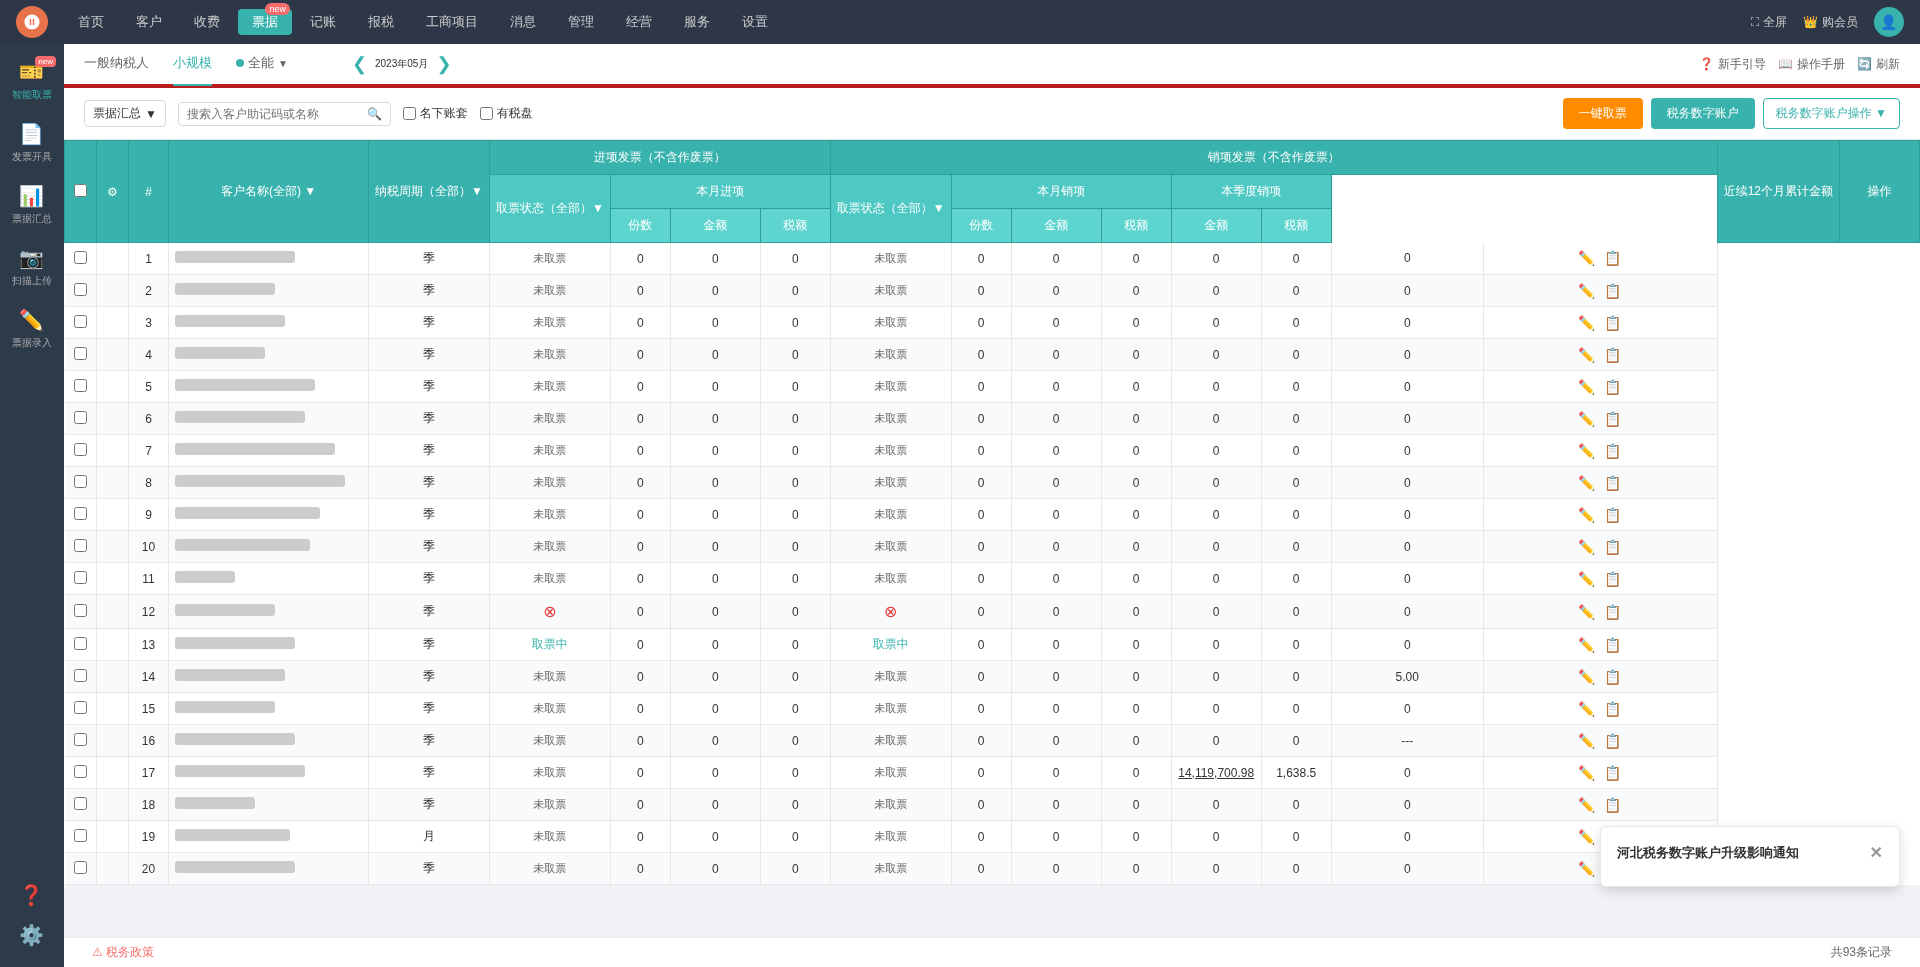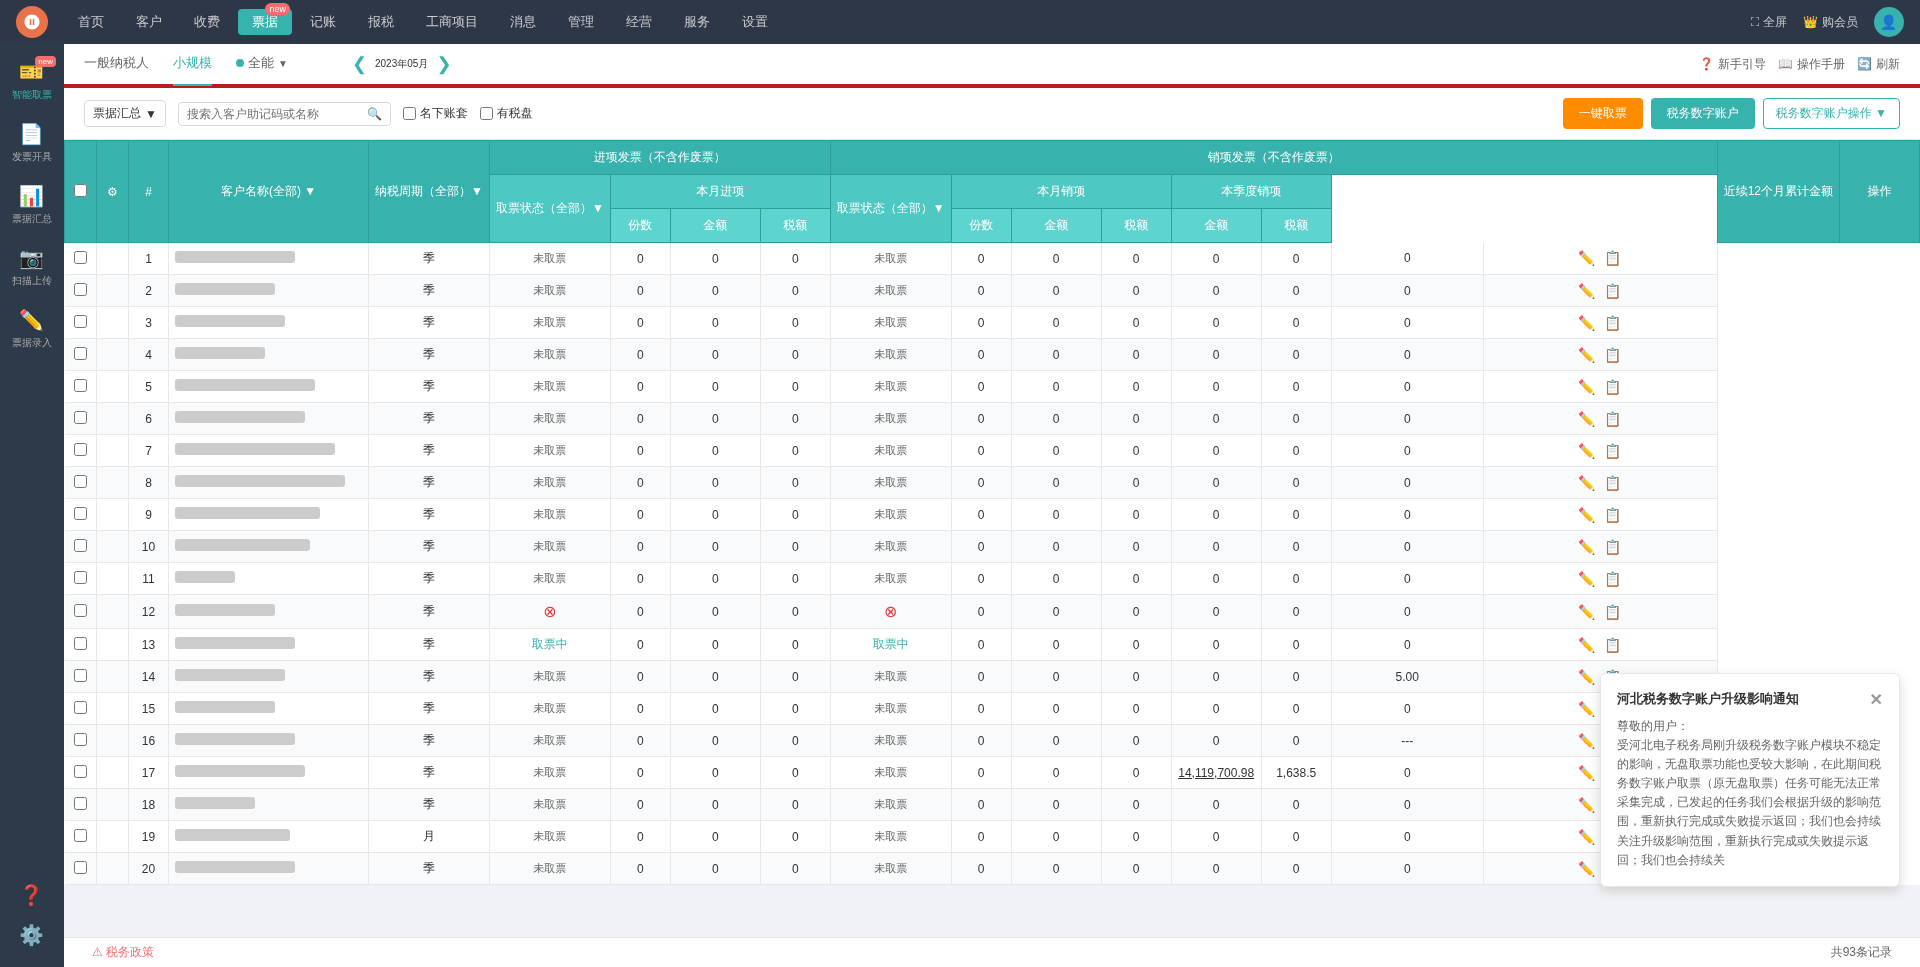--- a/index.html
+++ b/index.html
@@ -735,17 +735,13 @@
       <span style="margin-left:auto;color:#666;">共93条记录</span>
     </div>
   </div>
 </div>
 
 <div class="notification-popup">
   <div class="notification-header">
     <span>河北税务数字账户升级影响通知</span>
     <span class="notification-close">✕</span>
   </div>
-  <div class="notification-body">
-    尊敬的用户：<br>
-    受河北电子税务局刚升级税务数字账户模块不稳定的影响，无盘取票功能也受较大影响，在此期间税务数字账户取票（原无盘取票）任务可能无法正常采集完成，已发起的任务我们会根据升级的影响范围，重新执行完成或失败提示返回；我们也会持续关注升级影响范围，重新执行完成或失败提示返回；我们也会持续关
-  </div>
 </div>
 
 </body></html>

